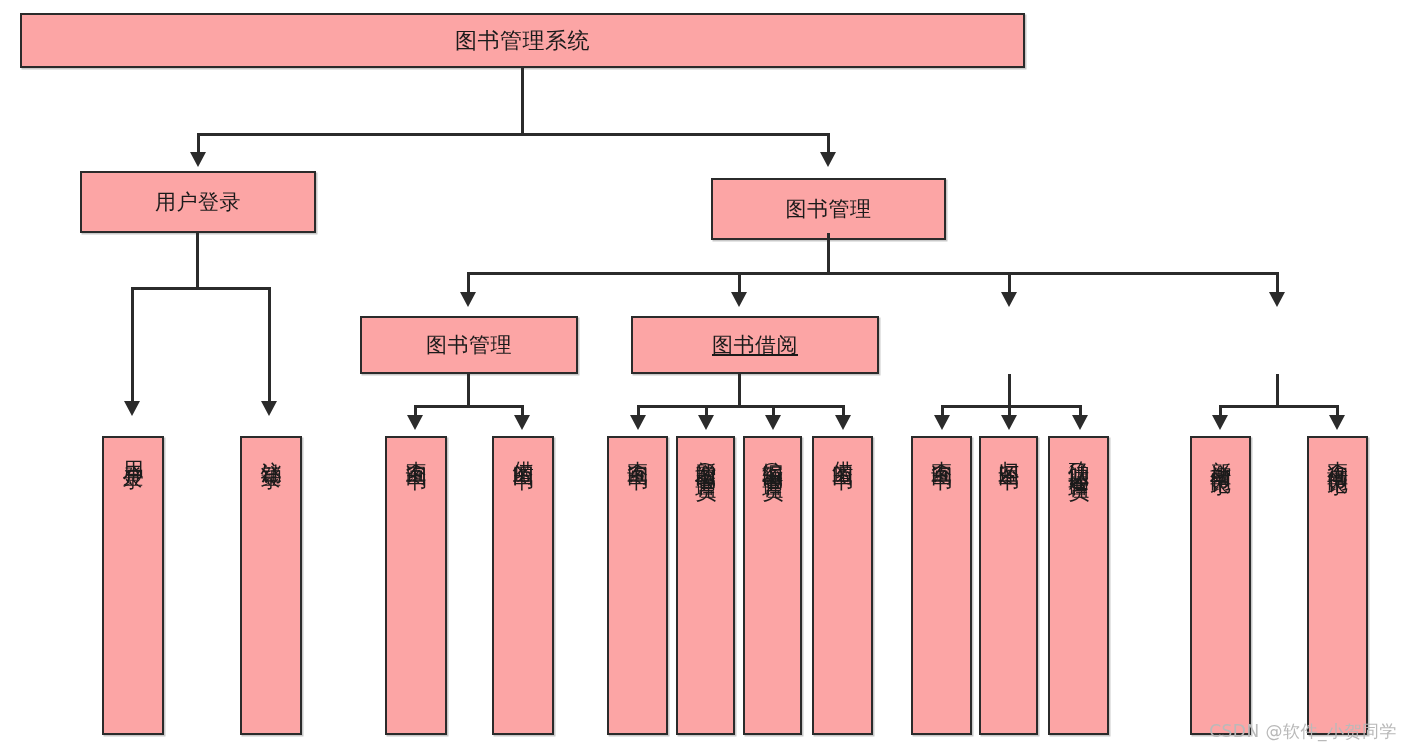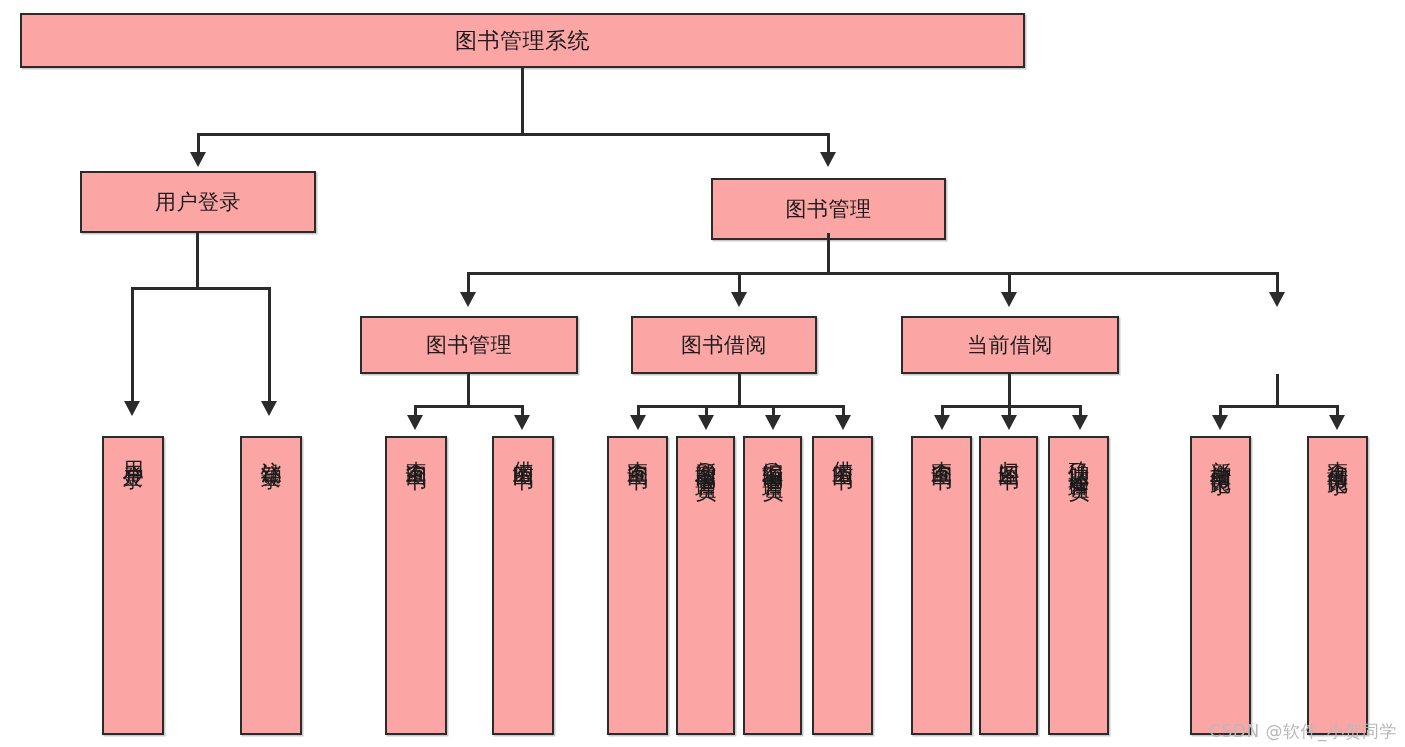--- a/index.html
+++ b/index.html
@@ -123,25 +123,22 @@
   <div class="vline" style="left:738px; top:272px; height:22px;"></div>
   <div class="arrow" style="left:731px; top:292px;"></div>
   <div class="vline" style="left:1008px; top:272px; height:22px;"></div>
   <div class="arrow" style="left:1001px; top:292px;"></div>
   <div class="vline" style="left:1276px; top:272px; height:22px;"></div>
   <div class="arrow" style="left:1269px; top:292px;"></div>
 
   <div class="node" style="left:360px; top:316px; width:218px; height:58px;">
     <span class="label">图书管理</span>
   </div>
-  <div class="node" style="left:631px; top:316px; width:186px; height:58px;">
+  <div class="node" style="left:631px; top:316px; width:248px; height:58px;text-decoration:underline;">
     <span class="label">图书借阅</span>
-  </div>
-  <div class="node" style="left:901px; top:316px; width:218px; height:58px;">
-    <span class="label">当前借阅</span>
   </div>
 
   <div class="vline" style="left:467px; top:374px; height:34px;"></div>
   <div class="hline" style="left:414px; top:405px; width:110px;"></div>
   <div class="vline" style="left:414px; top:405px; height:12px;"></div>
   <div class="arrow" style="left:407px; top:415px;"></div>
   <div class="vline" style="left:521px; top:405px; height:12px;"></div>
   <div class="arrow" style="left:514px; top:415px;"></div>
 
   <div class="vline" style="left:738px; top:374px; height:34px;"></div>

